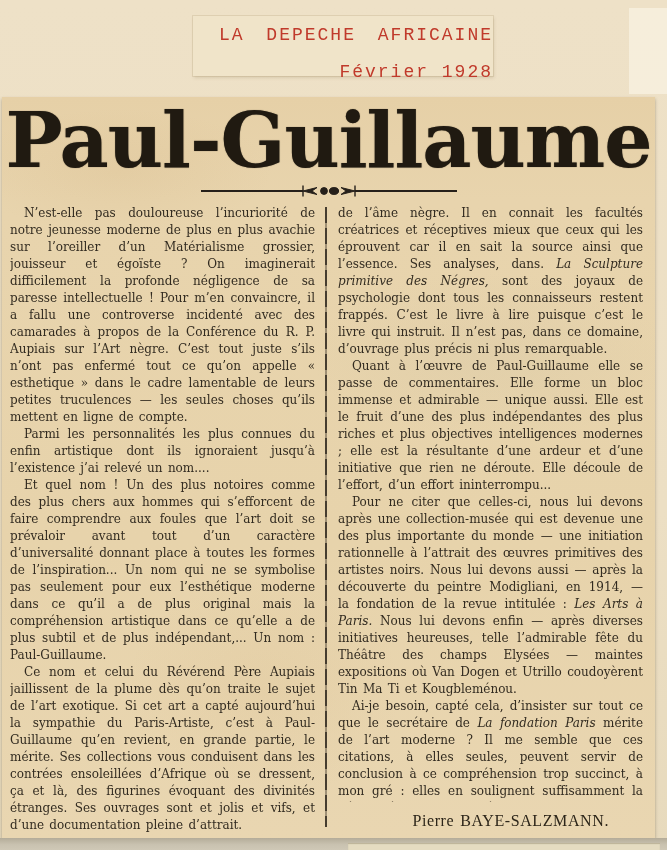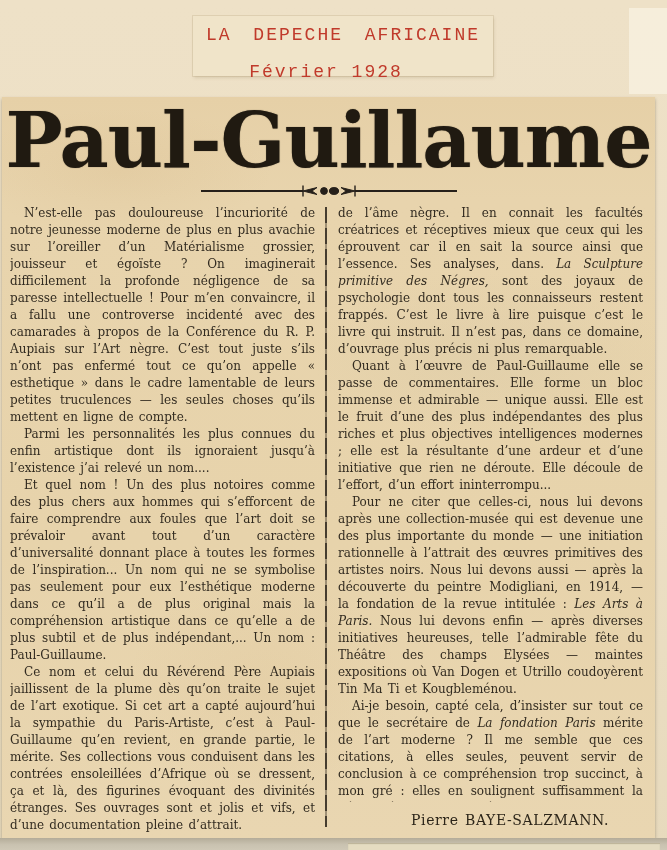--- a/index.html
+++ b/index.html
@@ -10,21 +10,21 @@
   }
   .page{
     position:relative;width:667px;height:850px;overflow:hidden;
     background:linear-gradient(180deg,#eee1c7 0%,#ecdfc4 60%,#e7dabd 100%);
   }
   
   .stamp-label{
     position:absolute;left:193px;top:16px;width:300px;height:60px;
     background:#f0e4c9;
     box-shadow:0 0 0 1px rgba(180,160,120,.25), 1px 2px 3px rgba(120,100,60,.18);
-    text-align:center;
+    text-align:right;
     font-family:"Liberation Mono","DejaVu Sans Mono",monospace;
     color:#c03a2b;
   }
   .stamp-line1{margin-top:9px;font-size:18px;letter-spacing:2px;word-spacing:9px;white-space:nowrap;}
   .stamp-line2{margin-top:17px;font-size:18px;letter-spacing:2px;margin-left:-34px;}
   .corner-patch{
     position:absolute;left:629px;top:8px;width:38px;height:86px;
     background:rgba(248,242,226,.75);
   }
   
@@ -69,23 +69,24 @@
   .col-right .paras{flex:1 1 auto;overflow:hidden;}
   .rule{
     width:2px;margin:2px 11px 6px 10px;
     background:repeating-linear-gradient(to bottom,
       #463d2f 0px 16px, rgba(70,61,47,.45) 16px 21px);
   }
   .signature{
     flex:0 0 auto;
     text-align:right;
     padding:10px 34px 4px 0;
-    font-size:14px;letter-spacing:.6px;
+    font-size:16px;letter-spacing:.6px;
     color:#2c2519;
     white-space:nowrap;
+    font-family:Liberation Serif, serif;
   }
   
   .bottom-strip{
     position:absolute;left:0;top:838px;width:667px;height:12px;
     background:linear-gradient(180deg,#b4ac99 0%,#c9c2b0 55%,#cfc8b6 100%);
   }
   .next-clipping-sliver{
     position:absolute;left:348px;top:5px;width:312px;height:7px;
     background:#e5dcc1;
     box-shadow:inset 0 1px 1px rgba(110,100,75,.35);

